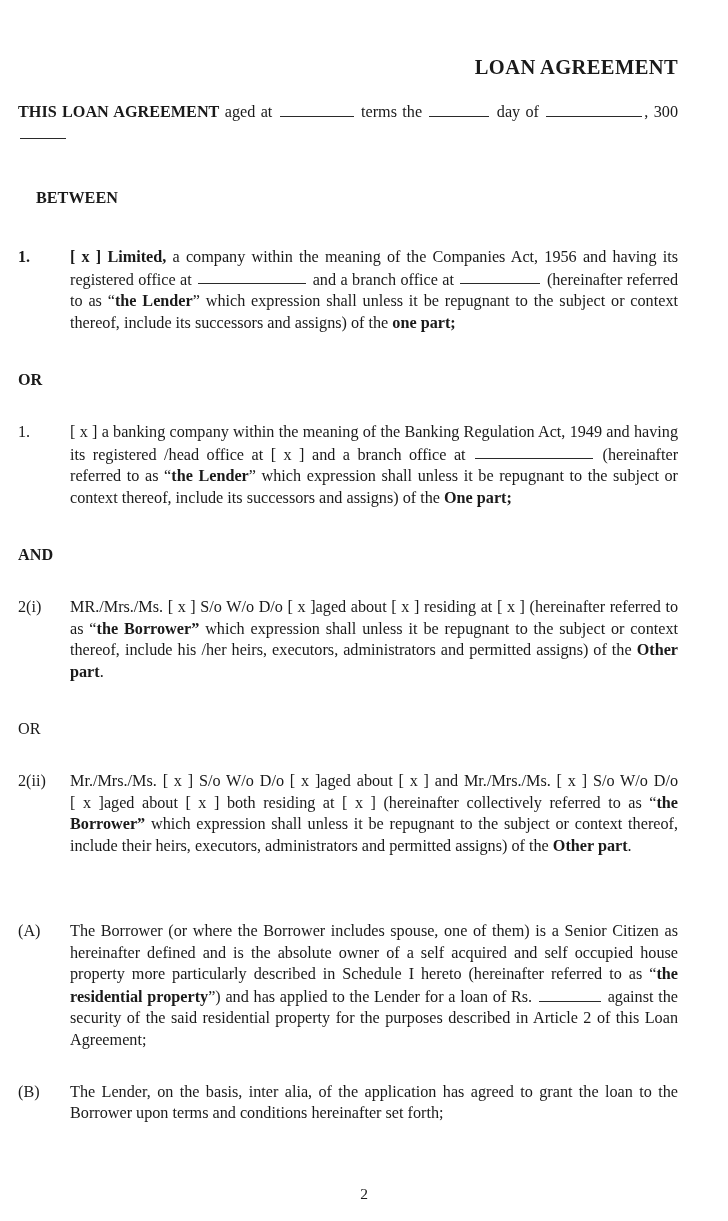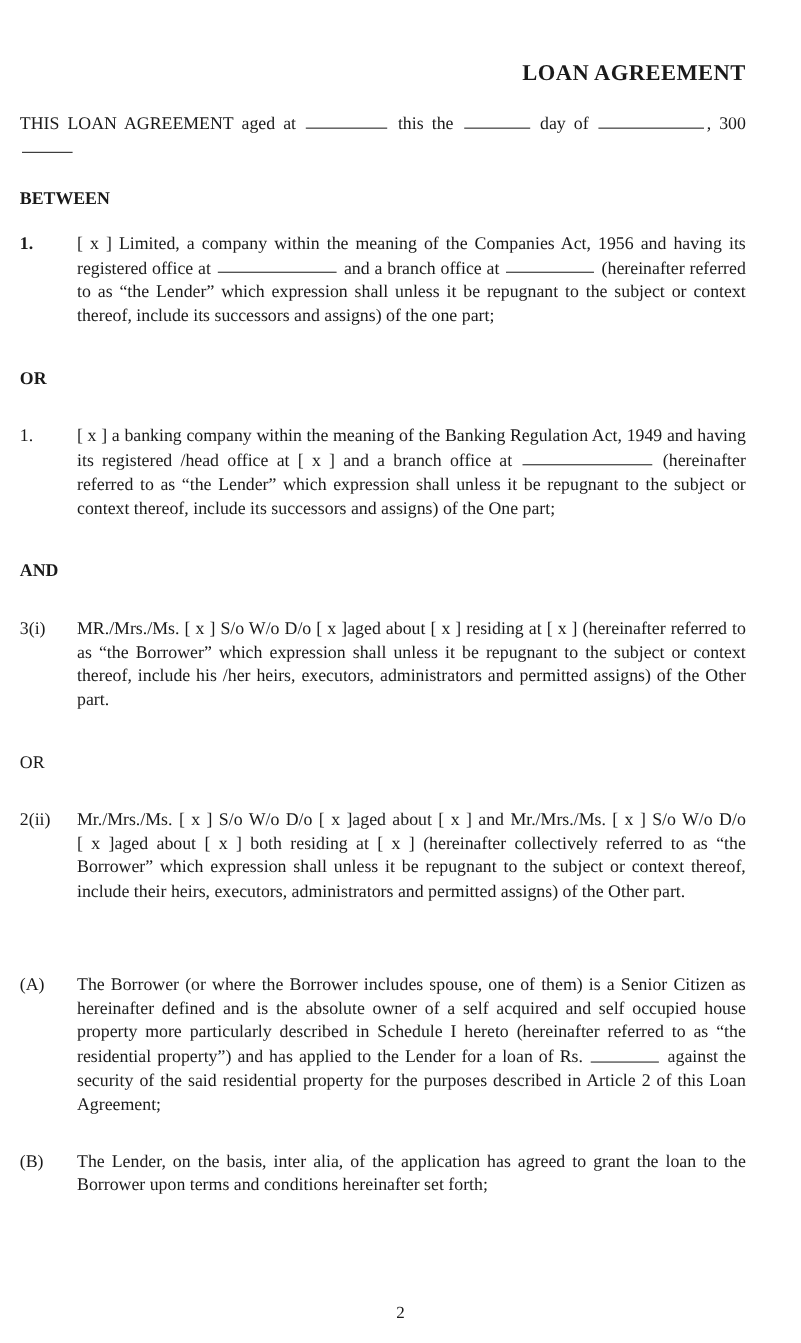--- a/index.html
+++ b/index.html
@@ -36,27 +36,27 @@
     margin-bottom: 0;
     line-height: 1.25;
   }
   .para {
     font-size: 16.2px;
     line-height: 1.33;
     text-align: justify;
     text-justify: inter-word;
     margin: 0;
   }
-  .b { font-weight: normal; }
+  .b { font-weight: bold; }
 
   .section-label {
     font-size: 16.2px;
     font-weight: bold;
     line-height: 1.33;
-    margin: 0;
+    margin: 18px;
   }
   .spacer-between { height: 24px; }
   .spacer-sm { height: 14px; }
   .spacer-md { height: 20px; }
   .spacer-lg { height: 30px; }
   .spacer-xl { height: 44px; }
 
   
   .item {
     display: flex;
@@ -114,21 +114,21 @@
 </head>
 <body>
 
 <div class="page">
   <div class="content">
 
     <h1 class="doc-title">LOAN AGREEMENT</h1>
 
     <div class="spacer-md"></div>
 
-    <p class="para"><span class="b">THIS LOAN AGREEMENT</span> <span>aged  at</span> <span class="blank w1"></span> <span>this  the</span> <span class="blank w2"></span> <span>day of</span> <span class="blank w3"></span><span>,</span> <span>300</span> <span class="blank w4"></span></p>
+    <p class="para"><span class="b">THIS LOAN AGREEMENT</span> <span>aged  at</span> <span class="blank w1"></span> <span>terms  the</span> <span class="blank w2"></span> <span>day of</span> <span class="blank w3"></span><span>,</span> <span>300</span> <span class="blank w4"></span></p>
 
     <div class="spacer-between"></div>
 
     <p class="section-label">BETWEEN</p>
 
     <div class="spacer-md"></div>
 
     <div class="item">
       <div class="marker bold">1.</div>
       <div class="body"><span class="b">[ x ] Limited,</span> <span>a company within the meaning of the Companies Act, 1956 and having its registered office at</span> <span class="blank w5"></span> <span>and a branch office at</span> <span class="blank w6"></span> <span>(hereinafter referred to as “</span><span class="b">the Lender</span><span>” which expression shall unless it be repugnant to the subject or context thereof, include its successors and assigns) of the</span> <span class="b">one part;</span></div>
@@ -145,21 +145,21 @@
       <div class="body"><span>[ x ] a banking company within the meaning of the Banking Regulation Act, 1949 and having its registered /head office at</span> <span class="nowrap">[   x    ]</span> <span>and a branch office at</span> <span class="blank w7"></span> <span>(hereinafter referred to as “</span><span class="b">the Lender</span><span>” which expression shall unless it be repugnant to the subject or context thereof, include its successors and assigns) of the</span> <span class="b">One part;</span></div>
     </div>
 
     <div class="spacer-md"></div>
 
     <p class="centered bold">AND</p>
 
     <div class="spacer-sm"></div>
 
     <div class="item">
-      <div class="marker">3(i)</div>
+      <div class="marker">2(i)</div>
       <div class="body"><span>MR./Mrs./Ms.</span> <span class="nowrap">[  x  ]</span> <span>S/o W/o D/o</span> <span class="nowrap">[   x   ]</span><span>aged about</span> <span class="nowrap">[  x  ]</span> <span>residing at</span> <span class="nowrap">[  x  ]</span> <span>(hereinafter referred to as “</span><span class="b">the Borrower”</span> <span>which expression shall unless it be repugnant to the subject or context thereof, include his /her heirs, executors, administrators and permitted assigns) of the</span> <span class="b">Other part</span><span>.</span></div>
     </div>
 
     <div class="spacer-md"></div>
 
     <p class="centered">OR</p>
 
     <div class="spacer-sm"></div>
 
     <div class="item">

